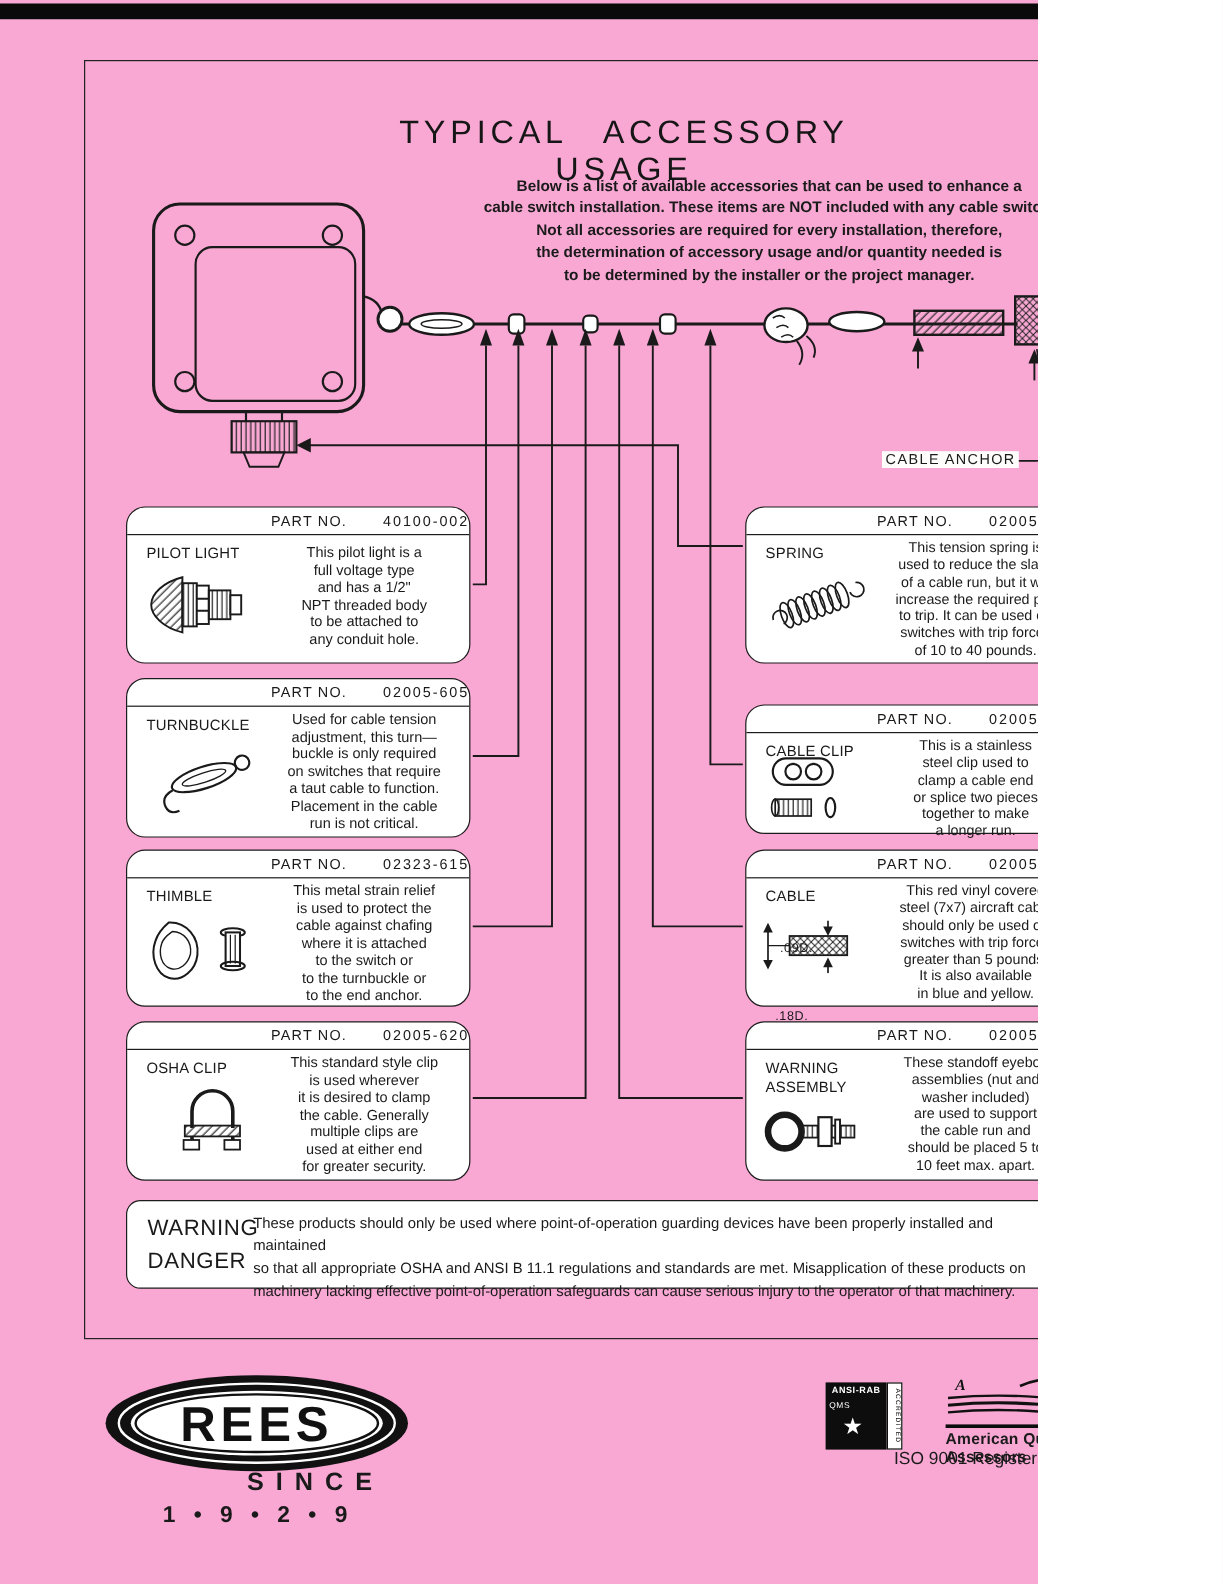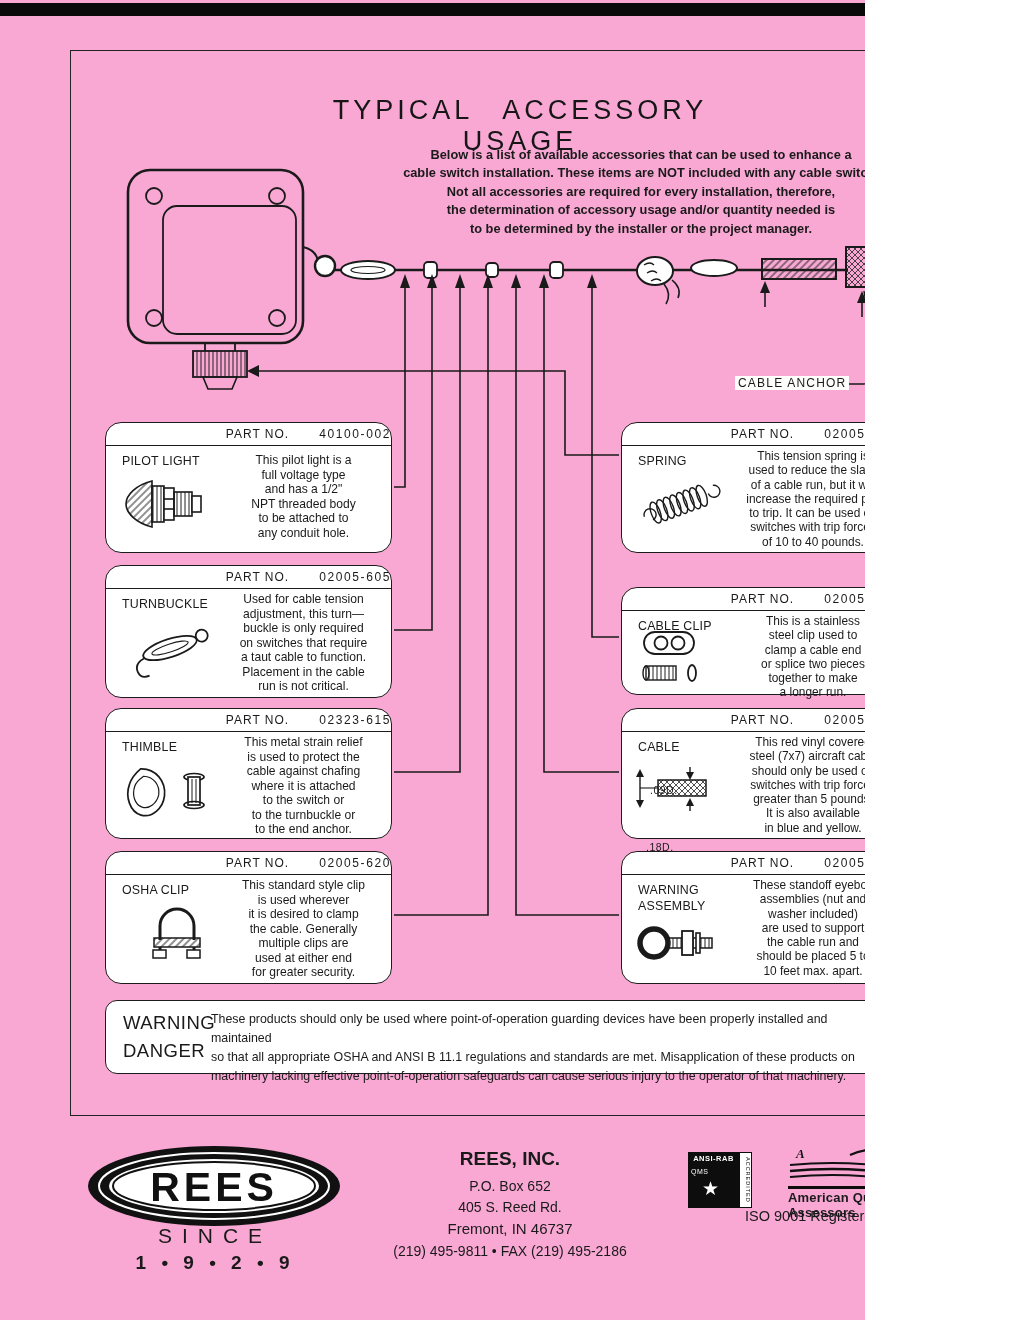--- a/index.html
+++ b/index.html
@@ -60,22 +60,22 @@
     position:absolute; left:17px; top:8px; font-size:18.5px;
     letter-spacing:0.5px; line-height:1.5; white-space:pre-line;
   }
   .warning-text {
     position:absolute; left:105px; top:9px; width:678px;
     font-size:12.4px; line-height:1.52; white-space:pre-line;
   }
   .footer { position:absolute; left:0; top:1116px; width:1019px; height:204px; z-index:3; }
   .rees-logo { position:absolute; left:85px; top:28px; }
   .since-label {
-    position:absolute; left:110px; top:108px; width:210px; text-align:center;
-    font-size:21px; font-weight:normal; letter-spacing:10px;
+    position:absolute; left:110px; top:108px; width:210px; text-align:right;
+    font-size:21px; font-weight:bold; letter-spacing:10px;
   }
   .since-year {
     position:absolute; left:110px; top:136px; width:210px; text-align:center;
     font-size:19px; font-weight:bold; letter-spacing:5px;
   }
   .company-block { position:absolute; left:385px; top:32px; width:250px; text-align:center; }
   .company-name { font-size:19px; font-weight:bold; margin-bottom:6px; }
   .company-line { font-size:14px; line-height:1.5; }
   .company-line-big { font-size:15px; line-height:1.5; }
   .ansi-rab { position:absolute; left:688px; top:36px; width:66px; height:58px; }
@@ -430,27 +430,20 @@
         <ellipse cx="129" cy="42" rx="126" ry="40" fill="#111"></ellipse>
         <ellipse cx="129" cy="42" rx="105" ry="27" fill="#fff"></ellipse>
         <ellipse cx="129" cy="42" rx="115" ry="33" fill="none" stroke="#fff" stroke-width="2"></ellipse>
         <ellipse cx="129" cy="42" rx="101" ry="24" fill="none" stroke="#111" stroke-width="2"></ellipse>
         <text x="129" y="57" text-anchor="middle" font-size="41" font-weight="bold" letter-spacing="4" fill="#111" font-family="Liberation Sans, sans-serif">REES</text>
       </svg>
     </div>
     <div class="since-label">SINCE</div>
     <div class="since-year">1 • 9 • 2 • 9</div>
 
-    <div class="company-block">
-      <div class="company-name">REES, INC.</div>
-      <div class="company-line">P.O. Box 652</div>
-      <div class="company-line">405 S. Reed Rd.</div>
-      <div class="company-line-big">Fremont, IN 46737</div>
-      <div class="company-line">(219) 495-9811 • FAX (219) 495-2186</div>
-    </div>
 
     <div class="ansi-rab">
       <div class="ar-top">ANSI-RAB</div>
       <div class="ar-main">
         <span class="ar-qms">QMS</span>
         <span class="ar-star">★</span>
       </div>
       <div class="ar-side">ACCREDITED</div>
     </div>
 

